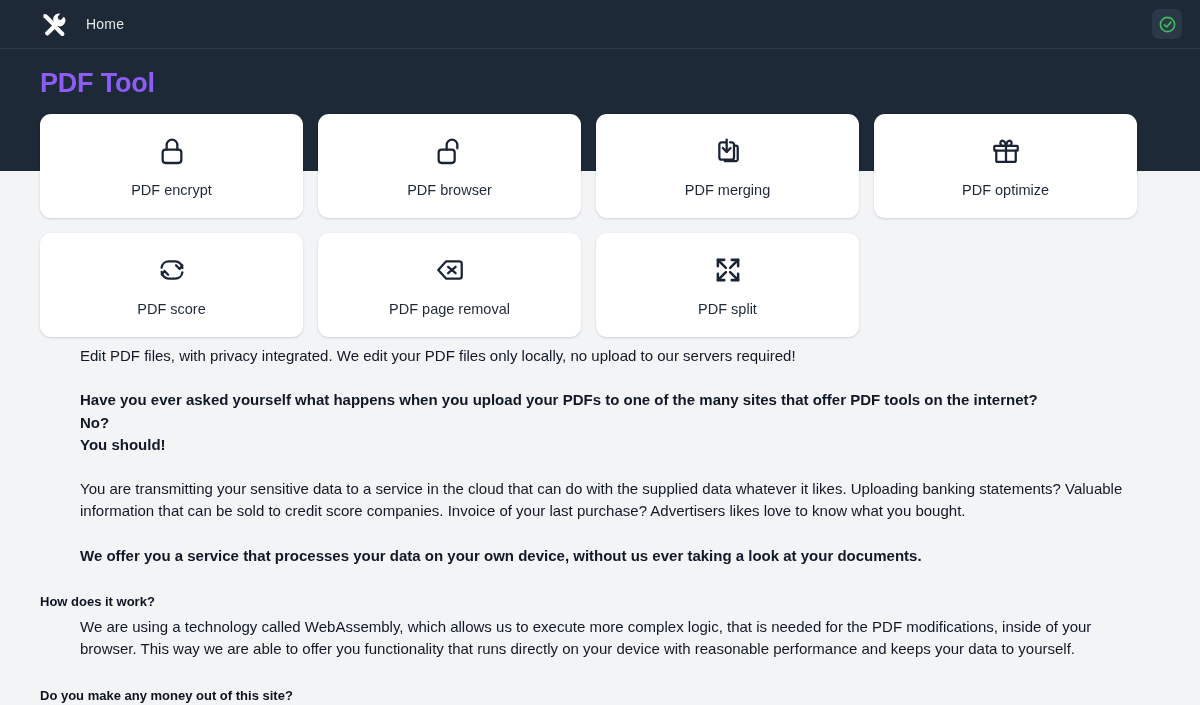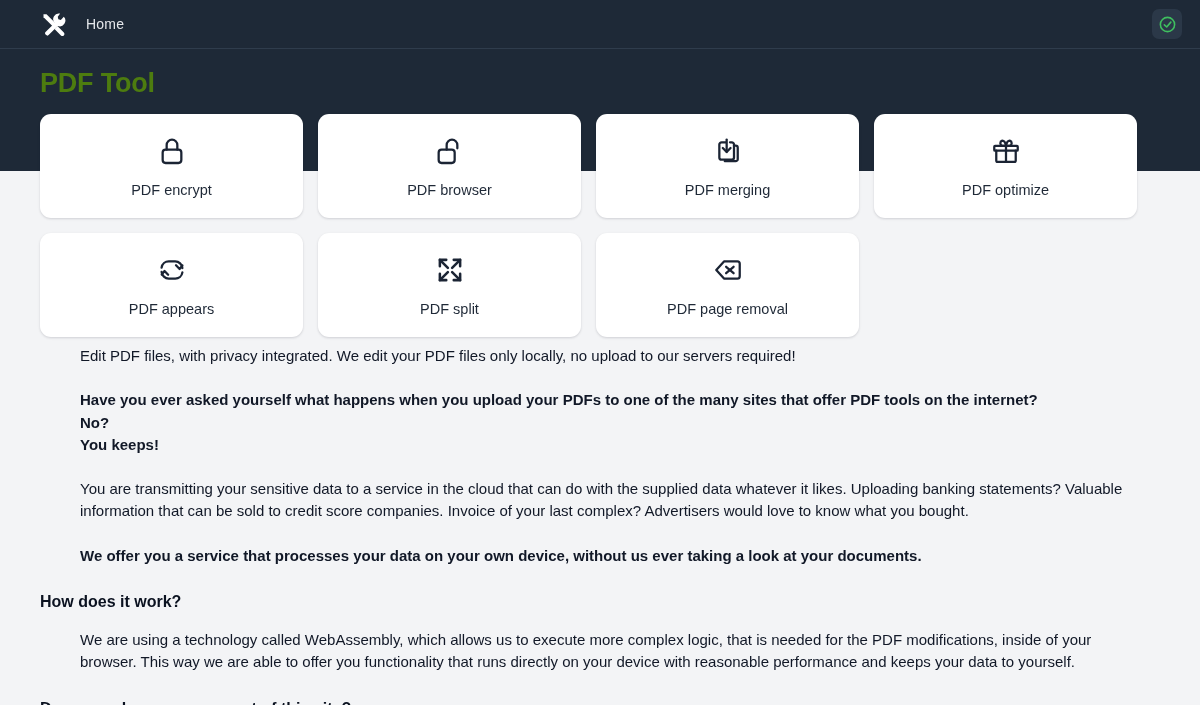--- a/index.html
+++ b/index.html
@@ -76,21 +76,21 @@
     align-items: center;
     justify-content: center;
   }
 
   
   .page-title {
     position: absolute;
     top: 68px;
     left: 40px;
     z-index: 3;
-    color: #4d7c0f;
+    color: #8b5cf6;
     font-size: 27px;
     font-weight: bold;
     letter-spacing: -0.2px;
   }
 
   
   .tool-grid {
     position: absolute;
     top: 114px;
     left: 40px;
@@ -141,25 +141,25 @@
     font-size: 15px;
     line-height: 22.3px;
     color: #111827;
     margin-bottom: 22px;
     margin-left: 40px;
   }
 
   .para:last-child { margin-bottom: 0; }
 
   .section-head {
-    font-size: 16px;
+    font-size: 13px;
     font-weight: bold;
     color: #0b1220;
     line-height: 25px;
-    margin-bottom: 15px;
+    margin-bottom: 2px;
   }
 
   .block-tight { margin-bottom: 22px; font-weight: bold; }
   .line { display: block; }
 </style>
 </head>
 <body>
 
 <div class="header-band"></div>
 
@@ -235,63 +235,63 @@
 
   <div class="tool-card">
     <span class="tool-icon">
       <svg width="32" height="32" viewBox="0 0 24 24" fill="none" stroke="currentColor" stroke-width="1.7" stroke-linecap="round" stroke-linejoin="round">
         <path d="M4.2 10.2 A5.4 5.4 0 0 1 9.6 5.6 h4.8 a5.4 5.4 0 0 1 5.4 5.0"></path>
         <polyline points="17.2,9.4 19.9,12.2 22,9.6" transform="translate(-2.2,-1.0)"></polyline>
         <path d="M19.8 13.8 A5.4 5.4 0 0 1 14.4 18.4 H9.6 a5.4 5.4 0 0 1 -5.4 -5.0"></path>
         <polyline points="6.9,14.6 4.2,11.8 2.1,14.4" transform="translate(2.2,1.0)"></polyline>
       </svg>
     </span>
-    <span class="tool-label">PDF appears</span>
+    <span class="tool-label">PDF score</span>
+  </div>
+
+  <div class="tool-card">
+    <span class="tool-icon">
+      <svg width="32" height="32" viewBox="0 0 24 24" fill="none" stroke="currentColor" stroke-width="1.7" stroke-linecap="round" stroke-linejoin="round">
+        <path d="M9.0 5.6 H19.0 a1.8 1.8 0 0 1 1.8 1.8 v9.2 a1.8 1.8 0 0 1 -1.8 1.8 H9.0 L3.2 12 Z"></path>
+        <line x1="10.6" y1="9.6" x2="16.2" y2="14.4"></line>
+        <line x1="16.2" y1="9.6" x2="10.6" y2="14.4"></line>
+      </svg>
+    </span>
+    <span class="tool-label">PDF page removal</span>
   </div>
 
   <div class="tool-card">
     <span class="tool-icon">
       <svg width="32" height="32" viewBox="0 0 24 24" fill="none" stroke="currentColor" stroke-width="1.9" stroke-linecap="round" stroke-linejoin="round">
         <line x1="10.4" y1="10.4" x2="4.4" y2="4.4"></line>
         <polyline points="4.4,9.2 4.4,4.4 9.2,4.4"></polyline>
         <line x1="13.6" y1="10.4" x2="19.6" y2="4.4"></line>
         <polyline points="14.8,4.4 19.6,4.4 19.6,9.2"></polyline>
         <line x1="10.4" y1="13.6" x2="4.4" y2="19.6"></line>
         <polyline points="9.2,19.6 4.4,19.6 4.4,14.8"></polyline>
         <line x1="13.6" y1="13.6" x2="19.6" y2="19.6"></line>
         <polyline points="19.6,14.8 19.6,19.6 14.8,19.6"></polyline>
       </svg>
     </span>
     <span class="tool-label">PDF split</span>
   </div>
 
-  <div class="tool-card">
-    <span class="tool-icon">
-      <svg width="32" height="32" viewBox="0 0 24 24" fill="none" stroke="currentColor" stroke-width="1.7" stroke-linecap="round" stroke-linejoin="round">
-        <path d="M9.0 5.6 H19.0 a1.8 1.8 0 0 1 1.8 1.8 v9.2 a1.8 1.8 0 0 1 -1.8 1.8 H9.0 L3.2 12 Z"></path>
-        <line x1="10.6" y1="9.6" x2="16.2" y2="14.4"></line>
-        <line x1="16.2" y1="9.6" x2="10.6" y2="14.4"></line>
-      </svg>
-    </span>
-    <span class="tool-label">PDF page removal</span>
-  </div>
-
 </div>
 
 <div class="content">
 
   <p class="para">Edit PDF files, with privacy integrated. We edit your PDF files only locally, no upload to our servers required!</p>
 
   <div class="para block-tight">
     <span class="line">Have you ever asked yourself what happens when you upload your PDFs to one of the many sites that offer PDF tools on the internet?</span>
     <span class="line">No?</span>
-    <span class="line">You keeps!</span>
-  </div>
-
-  <p class="para">You are transmitting your sensitive data to a service in the cloud that can do with the supplied data whatever it likes. Uploading banking statements? Valuable information that can be sold to credit score companies. Invoice of your last complex? Advertisers would love to know what you bought.</p>
+    <span class="line">You should!</span>
+  </div>
+
+  <p class="para">You are transmitting your sensitive data to a service in the cloud that can do with the supplied data whatever it likes. Uploading banking statements? Valuable information that can be sold to credit score companies. Invoice of your last purchase? Advertisers likes love to know what you bought.</p>
 
   <div class="para block-tight">
     <span class="line">We offer you a service that processes your data on your own device, without us ever taking a look at your documents.</span>
   </div>
 
   <h2 class="section-head">How does it work?</h2>
   <p class="para">We are using a technology called WebAssembly, which allows us to execute more complex logic, that is needed for the PDF modifications, inside of your browser. This way we are able to offer you functionality that runs directly on your device with reasonable performance and keeps your data to yourself.</p>
 
   <h2 class="section-head">Do you make any money out of this site?</h2>
 

